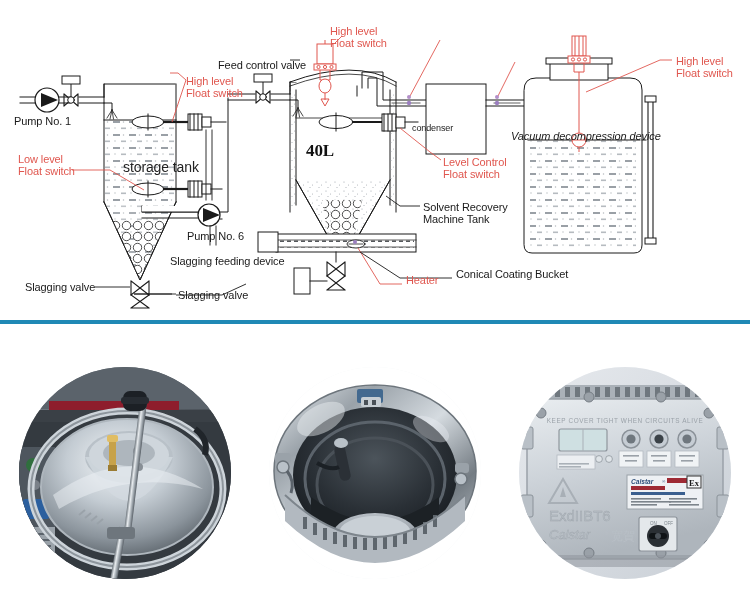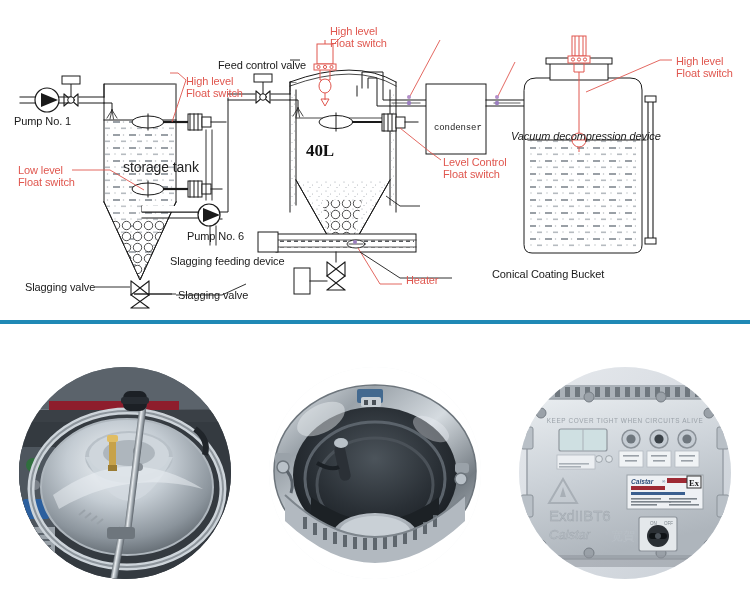--- a/index.html
+++ b/index.html
@@ -324,40 +324,41 @@
   <div class="lbl lbl-red" style="left:186px;top:76px;">High level<br>Float switch</div>
 
   <div class="lbl lbl-red" style="left:330px;top:26px;">High level<br>Float switch</div>
 
 
 
   <div class="lbl lbl-red" style="left:676px;top:56px;">High level<br>Float switch</div>
 
   <div class="lbl lbl-black" style="left:511px;top:131px;font-style:italic;">Vacuum decompression device</div>
 
-  <div class="lbl lbl-cond" style="left:434px;top:124px;font-family:Liberation Mono, monospace;">condenser</div>
+  <div class="lbl lbl-cond" style="left:412px;top:124px;">condenser</div>
 
   <div class="lbl lbl-red" style="left:443px;top:157px;">Level Control<br>Float switch</div>
 
-  <div class="lbl lbl-red" style="left:18px;top:165px;">Low level<br>Float switch</div>
+  <div class="lbl lbl-red" style="left:18px;top:154px;">Low level<br>Float switch</div>
 
   <div class="lbl lbl-sm" style="left:123px;top:160px;">storage tank</div>
 
   <div class="lbl lbl-black" style="left:187px;top:231px;">Pump No. 6</div>
 
   <div class="lbl lbl-black" style="left:170px;top:256px;">Slagging feeding device</div>
 
   <div class="lbl lbl-black" style="left:25px;top:282px;">Slagging valve</div>
 
   <div class="lbl lbl-black" style="left:178px;top:290px;">Slagging valve</div>
 
+  <div class="lbl lbl-black" style="left:423px;top:202px;">Solvent Recovery<br>Machine Tank</div>
 
   <div class="lbl lbl-red" style="left:406px;top:275px;">Heater</div>
 
-  <div class="lbl lbl-black" style="left:456px;top:269px;margin-left:36px;">Conical Coating Bucket</div>
+  <div class="lbl lbl-black" style="left:456px;top:269px;">Conical Coating Bucket</div>
 
   <div class="lbl lbl-40l" style="left:306px;top:142px;">40L</div>
 
 </div>
 
 <div class="divider"></div>
 
 <div id="photo-strip">
 
   <div class="photo-card">

